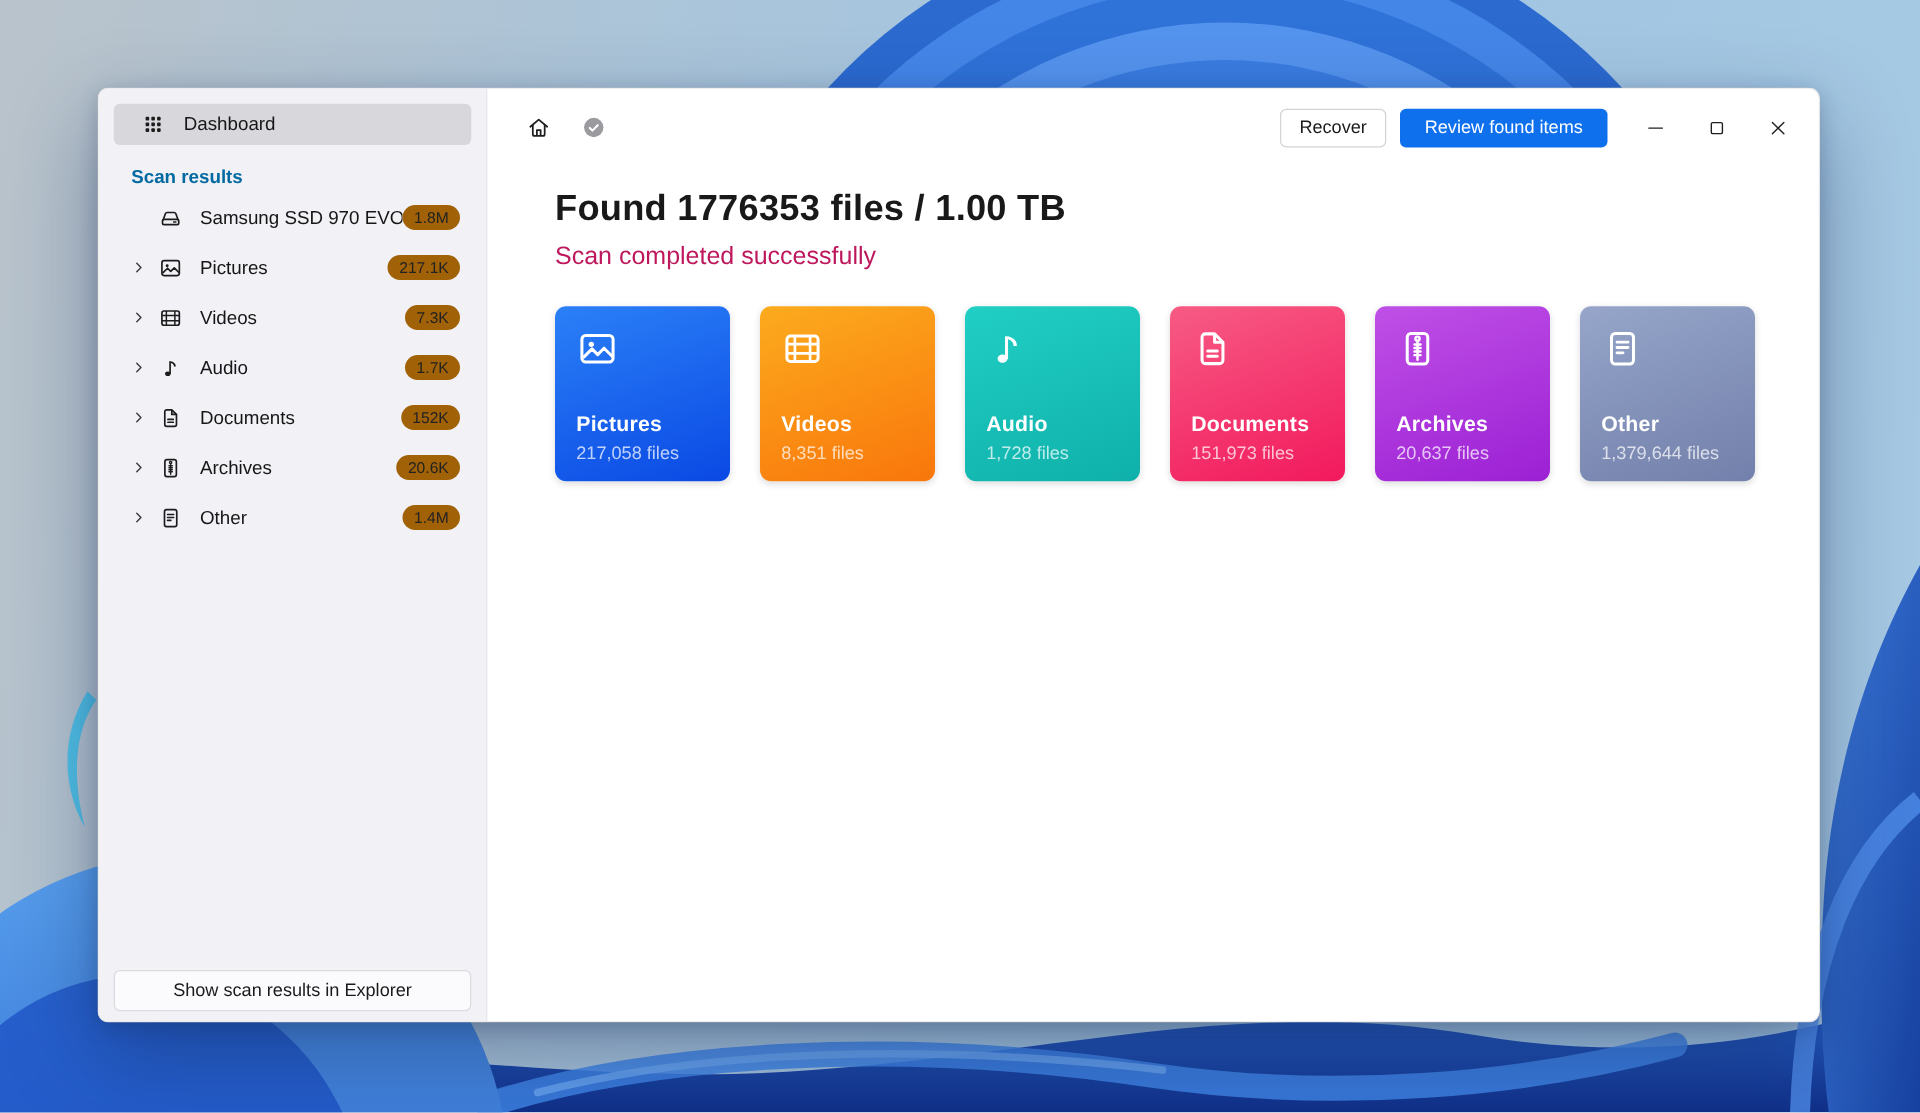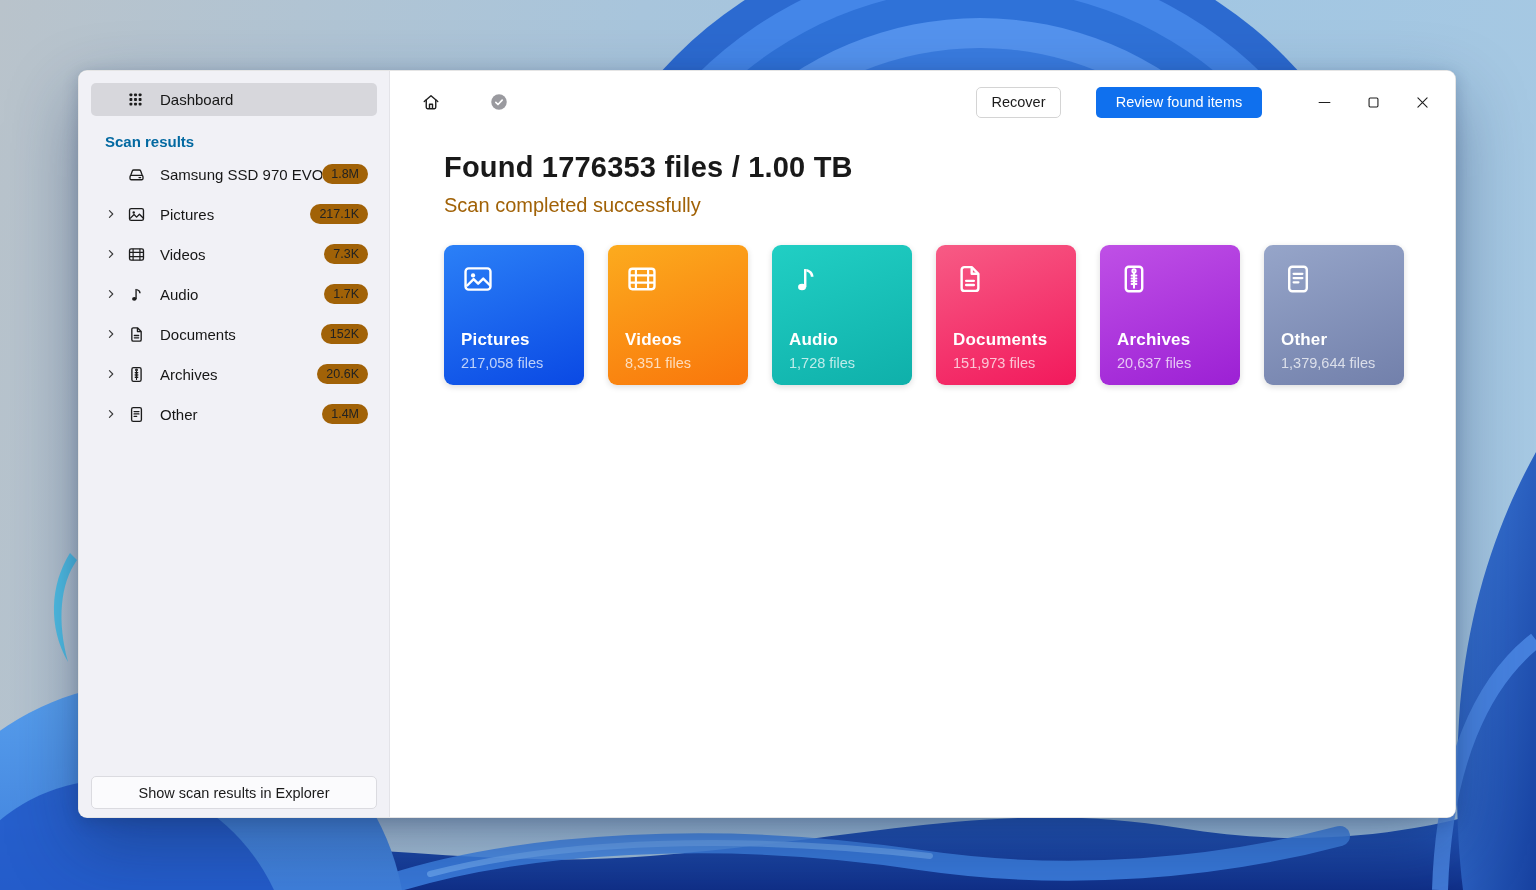--- a/index.html
+++ b/index.html
@@ -15,52 +15,52 @@
     border:1px solid rgba(0,0,0,.10);box-sizing:border-box;}
 
   
   .sidebar{width:311px;flex:0 0 311px;background:#f1f1f6;border-right:1px solid #e3e3e8;
     display:flex;flex-direction:column;padding:0 12px;box-sizing:border-box;}
   .sb-header{display:flex;align-items:center;padding:18px 2px 0 4px;height:34px;}
   .hamburger{width:30px;height:30px;display:flex;align-items:center;justify-content:center;
     border-radius:5px;cursor:pointer;color:#1a1a1a;}
   .sb-title{font-size:16px;font-weight:bold;color:#141414;margin-left:18px;letter-spacing:.1px;}
   .dash-row{margin-top:12px;height:33px;border-radius:5px;background:#d7d7dc;
-    display:flex;align-items:center;padding-left:35px;cursor:pointer;}
+    display:flex;align-items:center;padding-left:22px;cursor:pointer;}
   .dash-row .sicon{margin-right:15px;}
   .dash-label{font-size:15px;color:#161616;}
   .section-title{font-size:15px;font-weight:bold;color:#0369a1;margin:17px 0 4px 14px;}
   .srow{height:40px;display:flex;align-items:center;padding:0 9px 0 13px;border-radius:5px;cursor:pointer;}
   .chev{width:14px;height:14px;flex:0 0 14px;color:#3c3c3c;display:flex;align-items:center;}
   .sicon{width:19px;height:19px;flex:0 0 19px;color:#1c1c1c;margin-left:9px;display:flex;align-items:center;}
   .slabel{font-size:15px;color:#161616;margin-left:14px;flex:1;white-space:nowrap;overflow:hidden;}
   .sbadge{background:#a16207;color:#222;font-size:12.5px;padding:3px 9px;border-radius:11px;white-space:nowrap;}
   .sb-spacer{flex:1;}
   .sb-footer{margin:0 0 8px 0;height:31px;border-radius:5px;border:1px solid #dbdbe0;
     background:#fbfbfd;display:flex;align-items:center;justify-content:center;
     font-size:14.5px;color:#1a1a1a;cursor:pointer;}
 
   
   .main{flex:1;background:#ffffff;display:flex;flex-direction:column;min-width:0;}
-  .topbar{display:flex;align-items:center;height:34px;margin:14px 8px 0 31px;gap:24px;}
+  .topbar{display:flex;align-items:center;height:34px;margin:14px 8px 0 31px;}
   .tb-icon{width:20px;height:20px;color:#1f1f1f;display:flex;align-items:center;cursor:pointer;}
   .tb-home{margin-right:24px;}
   .tb-spacer{flex:1;}
   .btn{height:31px;border-radius:5px;display:flex;align-items:center;justify-content:center;
     font-size:14.5px;cursor:pointer;box-sizing:border-box;}
   .btn-recover{width:85px;background:#ffffff;border:1px solid #d4d4d4;color:#1b1b1b;}
   .btn-review{width:166px;margin-left:11px;border:none;color:#ffffff;font-weight:400;background:#0f70ee;}
   .win-controls{display:flex;margin-left:14px;}
   .win-btn{width:49px;height:32px;display:flex;align-items:center;justify-content:center;
     color:#1f1f1f;cursor:pointer;}
   .win-btn svg{width:19px;height:19px;}
 
   .content{padding:30px 12px 0 54px;}
   .page-title{font-size:29px;line-height:36px;font-weight:bold;color:#191919;letter-spacing:.2px;}
-  .page-subtitle{font-size:20px;color:#a16207;margin-top:9px;}
+  .page-subtitle{font-size:20px;color:#be185d;margin-top:9px;}
 
   .cards{display:flex;gap:24px;margin-top:28px;}
   .card{width:140px;height:140px;border-radius:9px;box-sizing:border-box;padding:17px 17px 14px 17px;
     display:flex;flex-direction:column;color:#ffffff;cursor:pointer;
     box-shadow:0 2px 6px rgba(0,0,0,.14);}
   .cicon{width:34px;height:34px;color:#ffffff;}
   .cspacer{flex:1;}
   .clabel{font-size:17px;font-weight:bold;letter-spacing:.2px;}
   .ccount{font-size:14.5px;color:rgba(255,255,255,.72);margin-top:5px;white-space:nowrap;}
 

